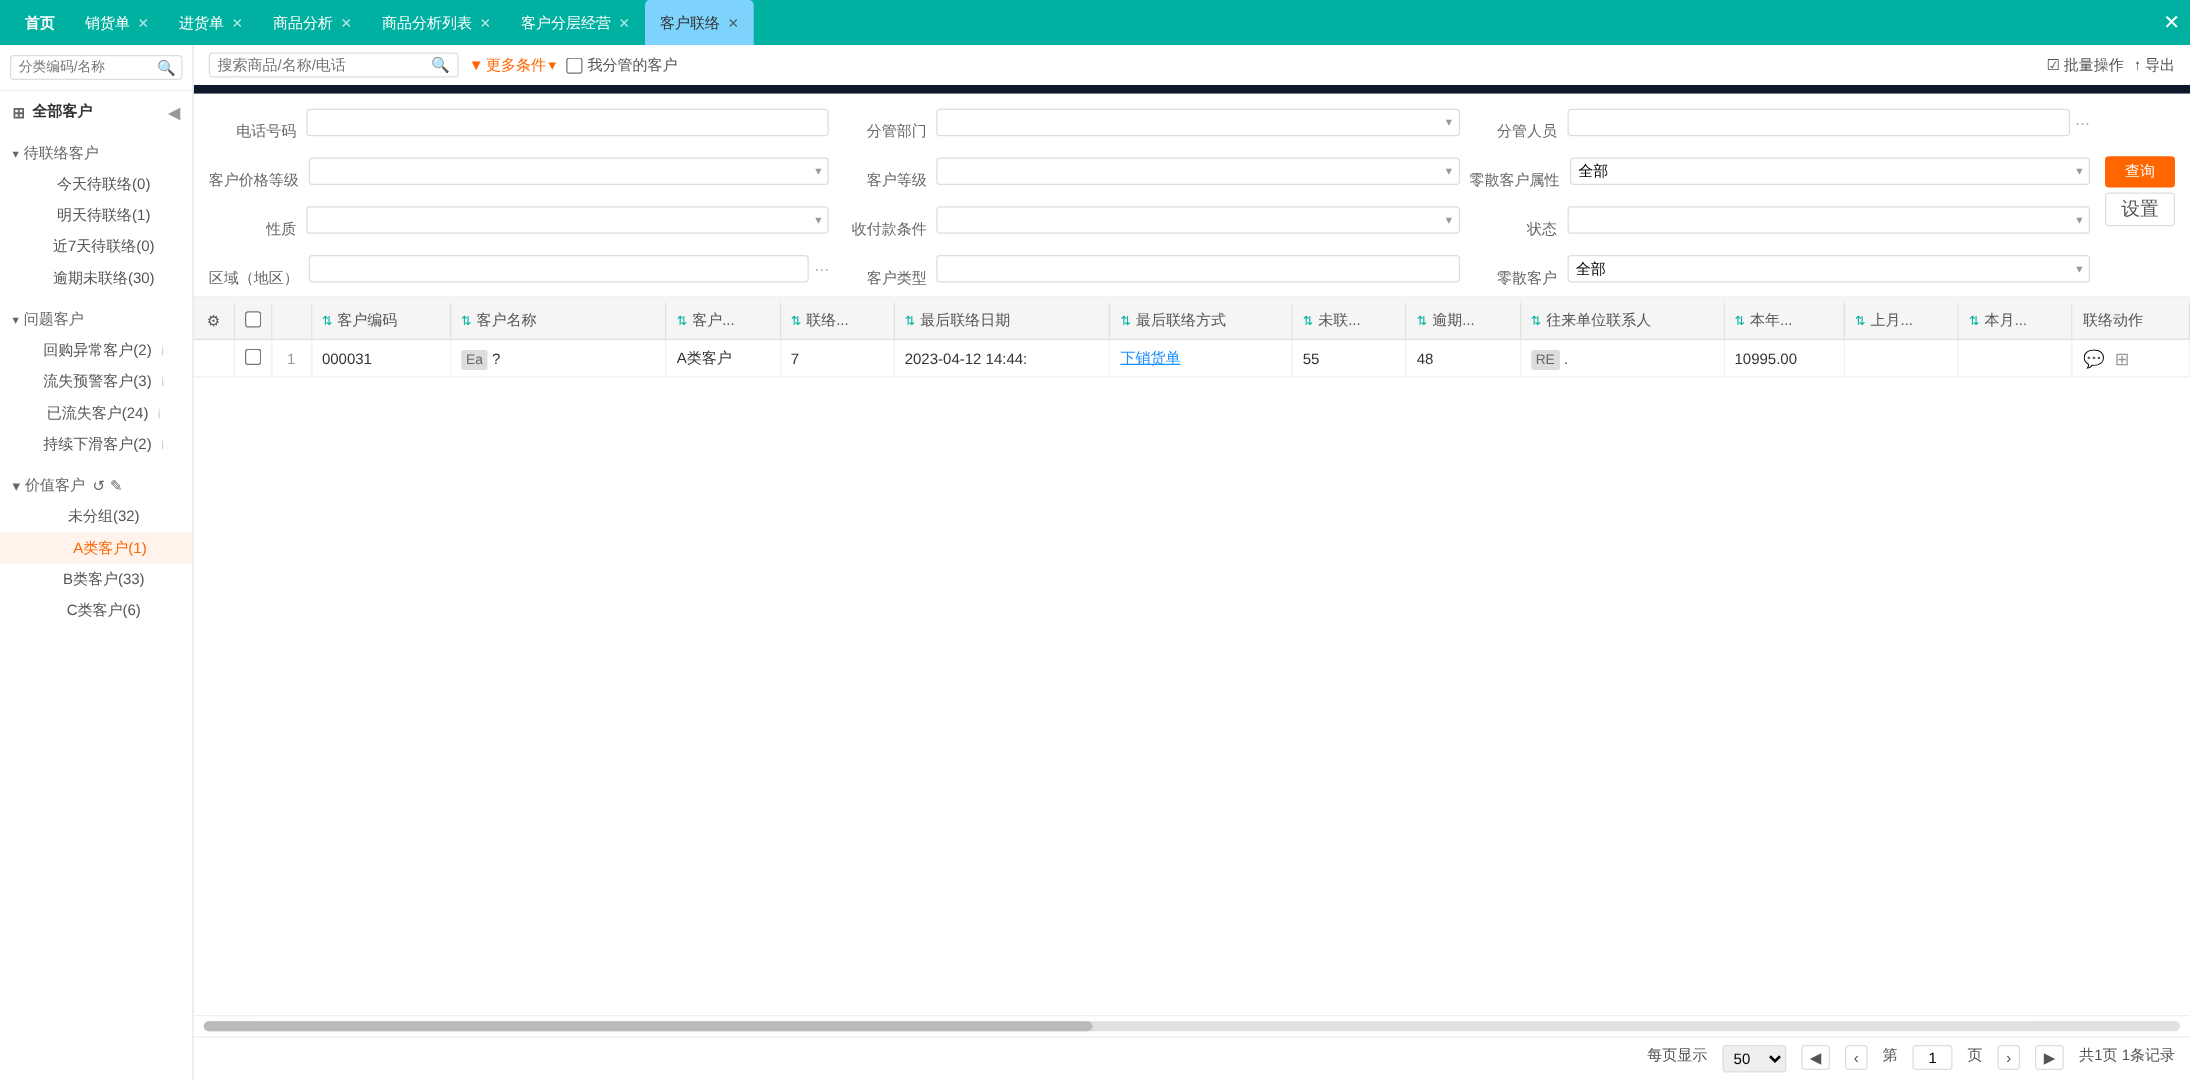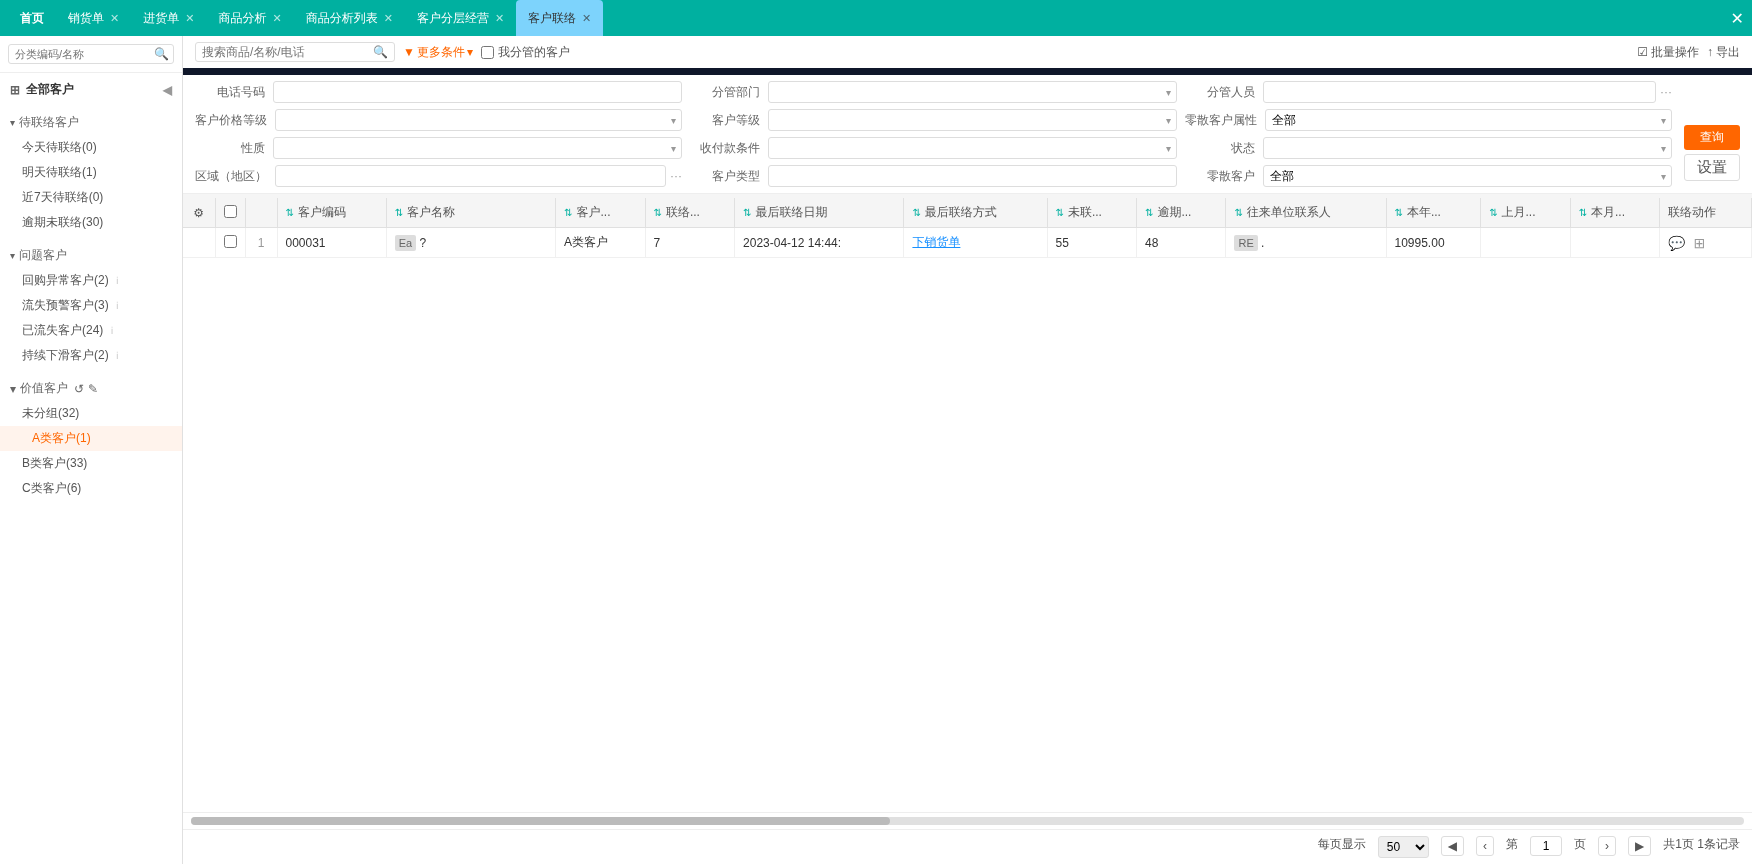--- a/index.html
+++ b/index.html
@@ -45,21 +45,21 @@
     }
 
     
     .main-layout {
       display: flex;
       height: calc(864px - 36px);
     }
 
     
     .sidebar {
-      width: 183px;
+      width: 155px;
       background: white;
       border-right: 1px solid #e0e0e0;
       display: flex;
       flex-direction: column;
       overflow-y: auto;
     }
     .sidebar-search {
       padding: 8px;
       display: flex;
       align-items: center;
@@ -111,20 +111,21 @@
       margin-right: 4px;
       font-size: 10px;
     }
     .sidebar-item {
       padding: 4px 10px 4px 22px;
       color: #555;
       cursor: pointer;
       white-space: nowrap;
       overflow: hidden;
       text-overflow: ellipsis;
+      text-align: center;
     }
     .sidebar-item.active {
       background: #fff3ec;
       color: #ff6600;
       padding-left: 32px;
     }
     .sidebar-item .info-icon {
       margin-left: 4px;
       color: #ccc;
       font-size: 10px;
@@ -228,20 +229,21 @@
       align-items: center;
       flex: 1;
       min-width: 0;
     }
     .filter-label {
       color: #666;
       white-space: nowrap;
       min-width: 70px;
       text-align: right;
       margin-right: 8px;
+      margin-top: 16px;
     }
     .filter-input {
       flex: 1;
       border: 1px solid #ddd;
       border-radius: 3px;
       padding: 3px 6px;
       outline: none;
       font-size: 12px;
       min-width: 0;
     }

